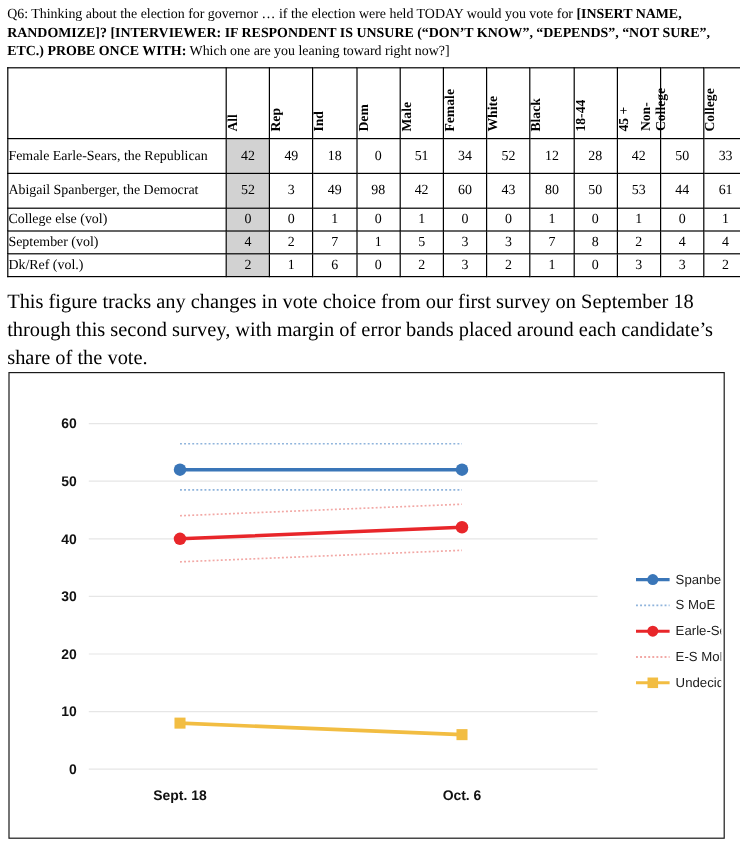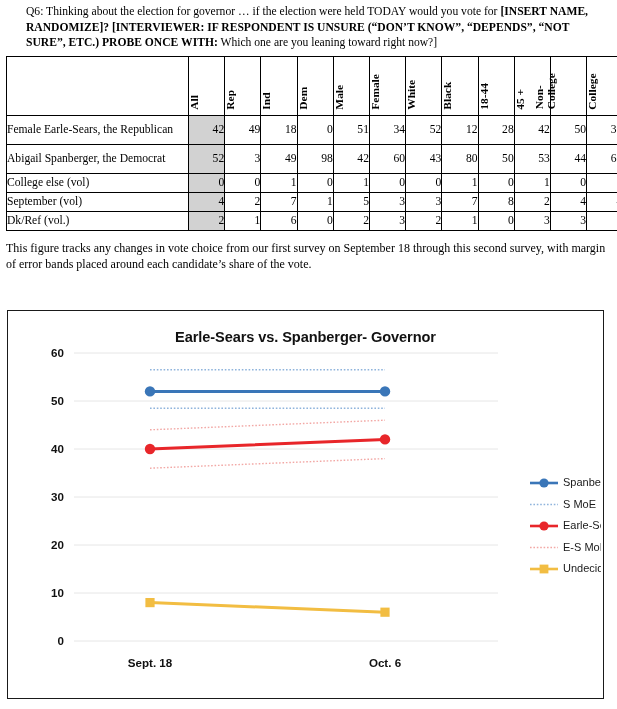--- a/index.html
+++ b/index.html
@@ -15,21 +15,20 @@
     overflow: hidden;
     position: relative;
   }
 
   
   #question-block {
     padding: 4px 6px 2px 6px;
     font-size: 11.6px;
     line-height: 1.34;
     text-align: left;
-    margin-left: 20px;
   }
   #question-block .b { font-weight: bold; }
 
   
   #crosstab-wrap {
     padding: 0 6px;
     margin-top: 3px;
   }
   table.crosstab {
     border-collapse: collapse;
@@ -68,35 +67,35 @@
     font-family: "Liberation Serif", serif;
   }
   th.rot.two .rt { margin-left: -11.5px; }
   td.rowlab {
     text-align: left;
     padding: 2px 4px 2px 5px;
     line-height: 1.18;
     font-size: 11.6px;
   }
   td.val {
-    text-align: right;
+    text-align: center;
     font-size: 11.6px;
   }
   td.val.all {
     background: #d2d2d2;
   }
   tr.tall td { height: 28px; }
   tr.short td { height: 18px; }
   tr.last td { border-bottom: 1.6px solid #000; }
 
   
   #figure-note {
     padding: 0 0 0 6px;
     margin-top: 9px;
-    font-size: 12px;
+    font-size: 17px;
     line-height: 1.36;
   }
 
   
   #chart-card {
     position: absolute;
     left: 7px;
     top: 310px;
     width: 597px;
     height: 389px;
@@ -267,21 +266,20 @@
           <td class="val">3</td>
           <td class="val">2</td>
         </tr>
       </tbody>
   </table>
 </div>
 
 <div id="figure-note">This figure tracks any changes in vote choice from our first survey on September 18 through this second survey, with margin of error bands placed around each candidate’s share of the vote.</div>
 
 <div id="chart-card">
-  <div id="chart-title">Earle-Sears vs. Spanberger- Governor</div>
   <svg id="plot-svg" width="593" height="385">
       <line x1="66" x2="490" y1="330" y2="330" class="gridline"></line>
       <line x1="66" x2="490" y1="282" y2="282" class="gridline"></line>
       <line x1="66" x2="490" y1="234" y2="234" class="gridline"></line>
       <line x1="66" x2="490" y1="186" y2="186" class="gridline"></line>
       <line x1="66" x2="490" y1="138" y2="138" class="gridline"></line>
       <line x1="66" x2="490" y1="90" y2="90" class="gridline"></line>
       <line x1="66" x2="490" y1="42" y2="42" class="gridline"></line>
       <text x="56" y="334" class="ytick">0</text>
       <text x="56" y="286" class="ytick">10</text>

